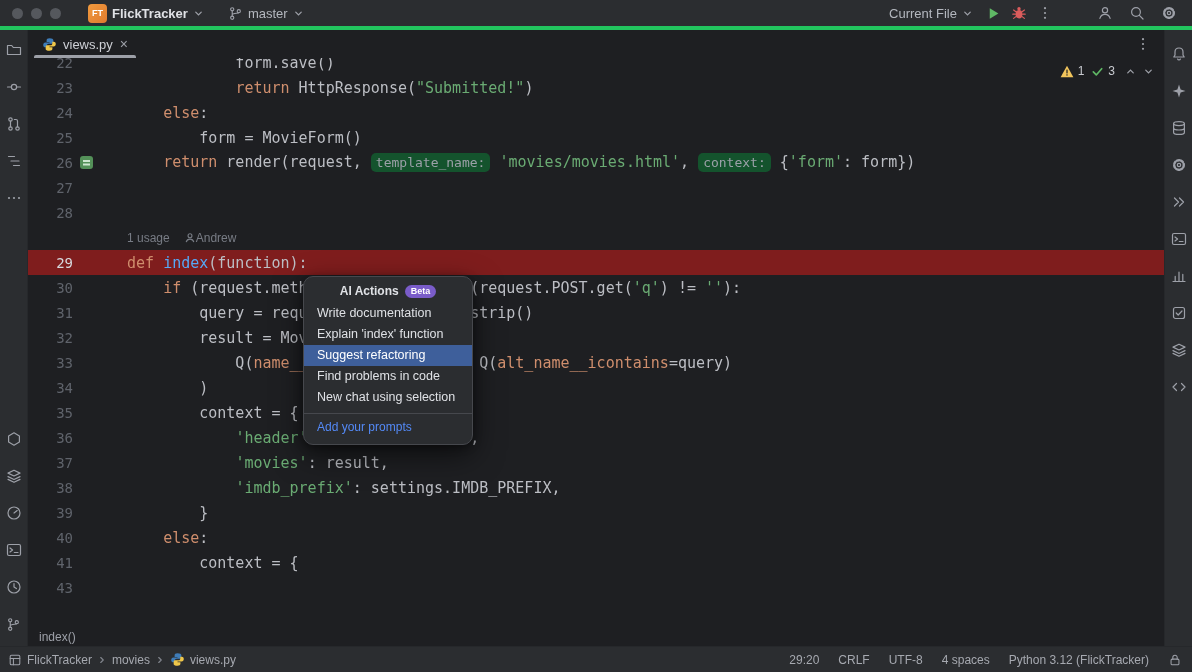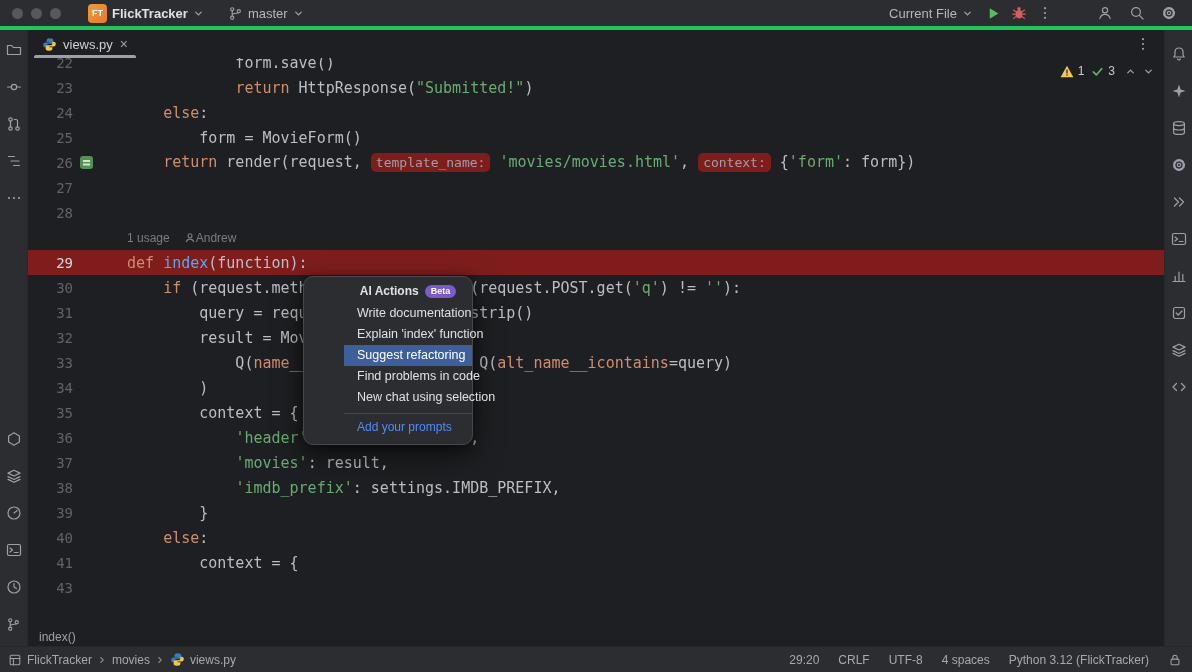--- a/index.html
+++ b/index.html
@@ -45,35 +45,35 @@
   .line { height:25px; display:flex; align-items:center; white-space:pre; }
   .line.current { background:#7f1d1d; }
   .ln { width:45px; flex:none; text-align:right; color:#5f636b; font-size:14px; }
   .line.current .ln { color:#d7d9de; }
   .marker-slot { width:54px; flex:none; position:relative; height:100%; }
   .chg-marker { position:absolute; left:7px; top:6px; width:13px; height:13px; border-radius:3px; background:var(--change-marker,#549159); }
   .chg-marker::before { content:""; position:absolute; left:3px; right:3px; top:4px; height:1.5px; background:#cde7cf; box-shadow:0 3.5px 0 #cde7cf; }
   .code { color:#bcbec4; }
   .tk-d { color:#bcbec4; } .tk-k { color:var(--keyword,#cf8e6d); } .tk-s { color:var(--string,#6aab73); }
   .tk-n { color:var(--number,#2aacb8); } .tk-f { color:var(--function,#56a8f5); } .tk-a { color:var(--keyword,#cf8e6d); }
-  .chip { display:inline-block; background:#7f1d1d; color:#9ba0a8; border-radius:5px; padding:0 5px; font-size:13px; line-height:19px; }
+  .chip { display:inline-block; background:#14532d; color:#9ba0a8; border-radius:5px; padding:0 5px; font-size:13px; line-height:19px; }
   .ann-line { font-family:"Liberation Sans","DejaVu Sans",sans-serif; font-size:12px; color:#787c85; }
   .ann { display:flex; align-items:center; gap:0; }
   .ann .gap { width:14px; }
 
   .inspections { position:absolute; top:6px; right:10px; display:flex; align-items:center; gap:7px;
                  font-family:"Liberation Sans","DejaVu Sans",sans-serif; font-size:12px; color:#c8cad0; z-index:5; }
   .inspections .cnt { margin-left:-3px; }
   .inspections .nav { margin-left:3px; }
 
   
   .ai-popup { position:absolute; left:275px; top:218px; width:170px; z-index:20;
               background:#2b2d30; border:1px solid #46484d; border-radius:10px;
               box-shadow:0 10px 30px rgba(0,0,0,0.55), 0 2px 8px rgba(0,0,0,0.4);
-              font-family:"Liberation Sans","DejaVu Sans",sans-serif; padding-bottom:2px;padding-left:40px; }
+              font-family:"Liberation Sans","DejaVu Sans",sans-serif; padding-bottom:2px; }
   .ai-title-row { display:flex; justify-content:center; align-items:center; gap:6px; padding:7px 10px 5px; }
   .ai-title { font-size:12px; font-weight:700; color:#dfe1e5; }
   .ai-badge { font-size:9px; font-weight:600; color:#fff; background:var(--beta-badge,#7a5cc9); padding:1px 6px 2px; border-radius:8px; }
   .ai-item { padding:3px 13px 4px; font-size:12.5px; color:#dfe1e5; white-space:nowrap; }
   .ai-item.selected { background:var(--selection,#3e5f9b); color:#ffffff; }
   .ai-sep { height:1px; background:#46484d; margin-top:5px; }
   .ai-footer { padding:6px 13px 8px; font-size:12px; color:var(--accent,#548af7); }
 
   
   .crumbbar { height:19px; flex:none; background:#1e1f22; display:flex; align-items:center; padding-left:11px;

